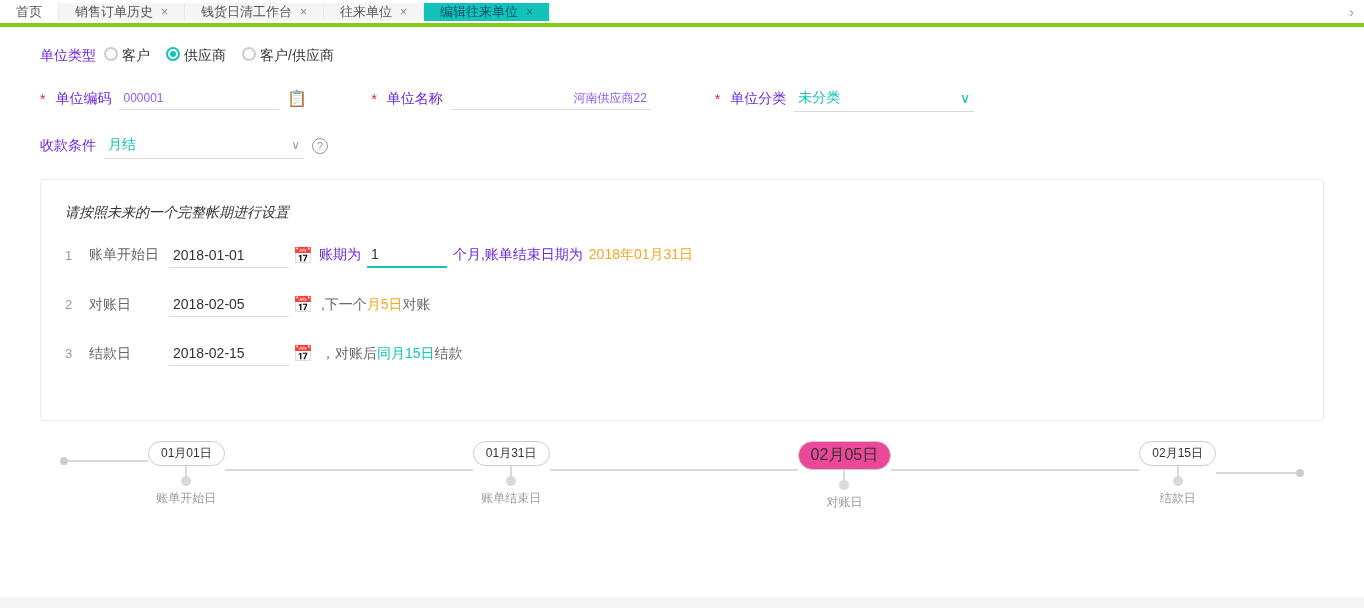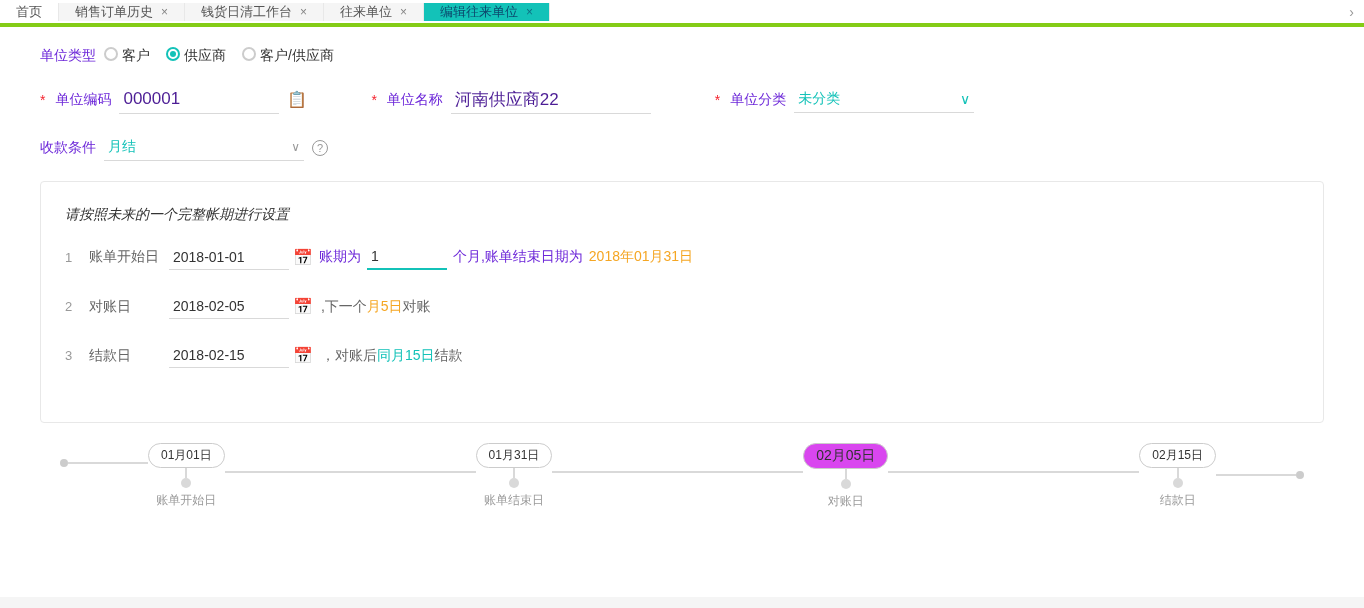--- a/index.html
+++ b/index.html
@@ -101,27 +101,28 @@
       content: '';
       width: 6px;
       height: 6px;
       border-radius: 50%;
       background: #13c2b8;
     }
     .text-input {
       border: none;
       border-bottom: 1px solid #d9d9d9;
       padding: 4px 4px;
-      font-size: 17px;
+      font-size: 12px;
       outline: none;
       width: 160px;
-      color: #4c1d95;
+      color: #8b5cf6;
     }
     .input-wide {
       width: 200px;
+      text-align: right;
     }
     .calendar-icon {
       color: #13c2b8;
       cursor: pointer;
       font-size: 16px;
     }
     .dropdown-wrapper {
       display: flex;
       align-items: center;
       border-bottom: 1px solid #d9d9d9;
@@ -363,21 +364,21 @@
       <div style="display:flex;flex-direction:column;align-items:center;">
         <div style="border:1px solid #ccc;border-radius:20px;padding:3px 12px;font-size:12px;background:#fff;white-space:nowrap;">01月31日</div>
         <div style="width:2px;height:10px;background:#d9d9d9;"></div>
         <div style="width:10px;height:10px;border-radius:50%;background:#d9d9d9;"></div>
         <div style="font-size:12px;color:#999;margin-top:4px;white-space:nowrap;font-family:Liberation Mono, monospace;">账单结束日</div>
       </div>
 
       <div style="flex:1;height:2px;background:#d9d9d9;margin-top:28px;"></div>
 
       <div style="display:flex;flex-direction:column;align-items:center;">
-        <div style="border:1px solid #ccc;border-radius:20px;padding:3px 12px;font-size:14px;background:#d946ef;white-space:nowrap;">02月05日</div>
+        <div style="border:1px solid #ccc;border-radius:20px;padding:3px 12px;font-size:16px;background:#ec4899;white-space:nowrap;">02月05日</div>
         <div style="width:2px;height:10px;background:#d9d9d9;"></div>
         <div style="width:10px;height:10px;border-radius:50%;background:#d9d9d9;"></div>
         <div style="font-size:12px;color:#999;margin-top:4px;white-space:nowrap;">对账日</div>
       </div>
 
       <div style="flex:1;height:2px;background:#d9d9d9;margin-top:28px;"></div>
 
       <div style="display:flex;flex-direction:column;align-items:center;">
         <div style="border:1px solid #ccc;border-radius:20px;padding:3px 12px;font-size:12px;background:#fff;white-space:nowrap;">02月15日</div>
         <div style="width:2px;height:10px;background:#d9d9d9;"></div>

